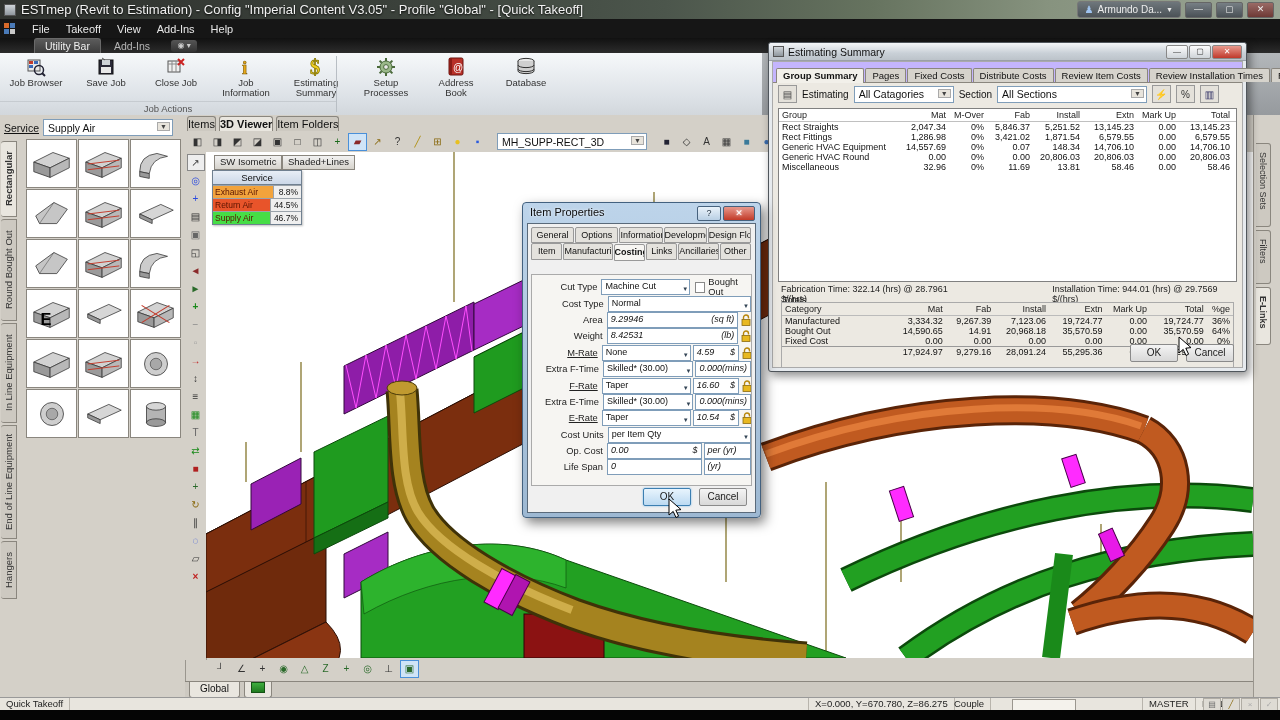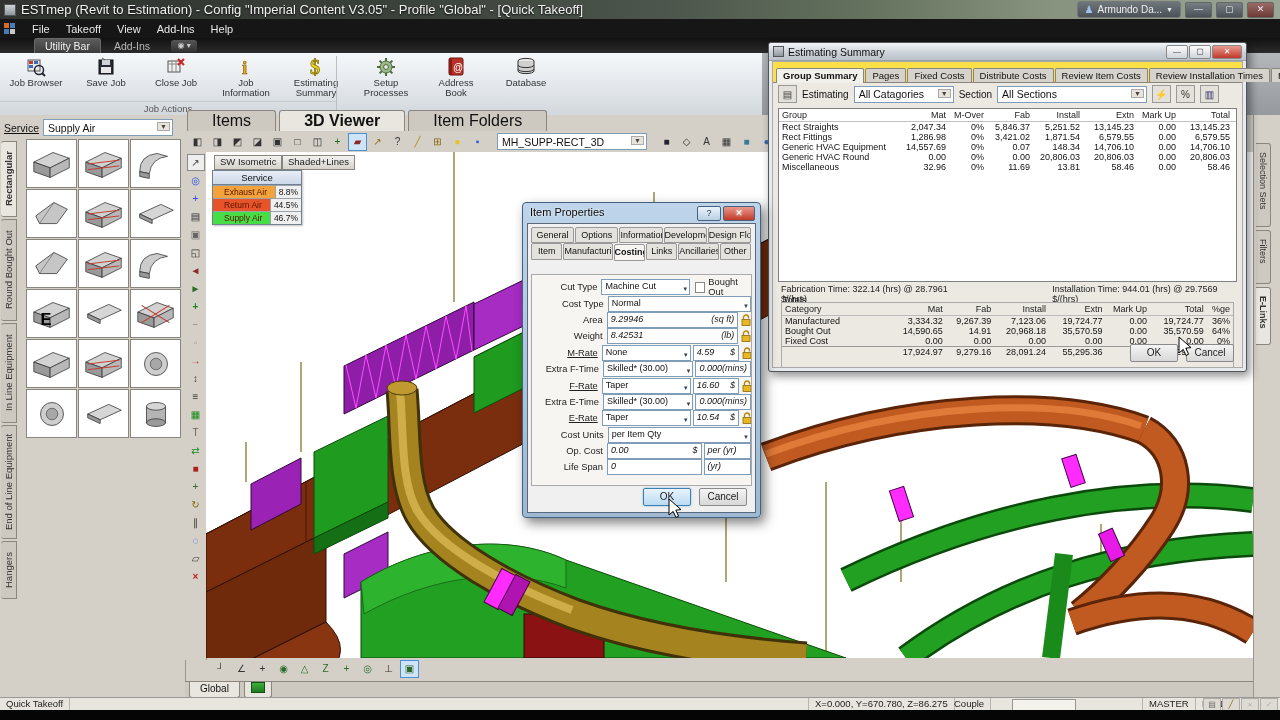--- a/index.html
+++ b/index.html
@@ -57,21 +57,21 @@
   .vtabs{position:absolute;left:1px;top:26px;width:22px;}
   .vtab{writing-mode:vertical-rl;transform:rotate(180deg);background:#cdc9c1;border:1px solid #8a867e;border-right:none;
     font-size:9.5px;color:#333;padding:6px 2px;margin-bottom:2px;border-radius:0 3px 3px 0;text-align:center;}
   .vtab.act{background:#e9e6df;font-weight:bold;}
   .shape-grid{position:absolute;left:26px;top:24px;width:157px;display:grid;grid-template-columns:repeat(3,51px);grid-auto-rows:49px;gap:1px;}
   .cell{background:#fff;border:1px solid #8a867e;display:flex;align-items:center;justify-content:center;}
   .cell svg{width:46px;height:40px;}
 
   
   .main-tabs{left:185px;top:115px;width:1095px;height:16px;background:#d4d0c8;display:flex;align-items:flex-end;border-bottom:1px solid #fff;}
-  .mtab{padding:1px 24px;font-size:16px;border:1px solid #8a867e;border-bottom:none;border-radius:3px 3px 0 0;
+  .mtab{padding:1px 0;font-size:11px;border:1px solid #8a867e;border-bottom:none;border-radius:3px 3px 0 0;
     background:#cdc9c1;margin-right:1px;margin-left:2px;}
   .mtab.act{background:#e9e6df;font-weight:bold;}
   .vwr-toolbar{left:185px;top:131px;width:1068px;height:21px;background:#d4d0c8;display:flex;align-items:center;gap:7px;padding-left:3px;}
   .ticon{display:inline-flex;width:17px;height:16px;align-items:center;justify-content:center;font-size:10px;color:#333;
     border:1px solid transparent;}
   .view-combo{width:128px;margin:0 3px;}
   .colour-lab{font-size:10.5px;margin-left:4px;border-left:1px solid #9a968e;padding-left:6px;height:16px;line-height:16px;}
   .side-strip{left:185px;top:152px;width:21px;height:506px;background:#d4d0c8;border-right:1px solid #9a968e;
     display:flex;flex-direction:column;align-items:center;padding-top:2px;gap:1px;}
   .side-strip .ticon{width:16px;height:15px;}
@@ -122,21 +122,21 @@
 
   
   .canvas{left:206px;top:152px;width:1047px;height:506px;background:#fff;overflow:hidden;}
   .stylebtn{position:absolute;height:13px;padding:0 5px;background:linear-gradient(#f2f2f2,#d6d3cc);
     border:1px solid #8a867e;font-size:9.5px;line-height:12px;color:#222;}
   .legend{position:absolute;left:6px;top:18px;width:88px;border:1px solid #708090;background:#f4f4f4;
     box-shadow:1px 1px 2px rgba(0,0,0,.25);}
   .leg-title{background:linear-gradient(#e8eef6,#ccd8e8);text-align:center;font-size:9.5px;border-bottom:1px solid #708090;padding:1px 0;}
   .leg-row{display:flex;border-top:1px solid #9aa2aa;}
   .leg-row:first-of-type{border-top:none;}
-  .leg-name{width:56px;font-size:8.5px;color:#5a1400;padding:1px 11px;border-right:1px solid #9aa2aa;white-space:nowrap;overflow:hidden;}
+  .leg-name{width:56px;font-size:8.5px;color:#5a1400;padding:1px 2px;border-right:1px solid #9aa2aa;white-space:nowrap;overflow:hidden;}
   .leg-val{flex:1;font-size:8.5px;text-align:right;padding:1px 3px;background:#efefef;}
   .snapbar{left:207px;top:659px;width:1046px;height:19px;background:#d4d0c8;display:flex;align-items:center;gap:2px;padding-left:4px;}
   .bottom-tabs{left:185px;top:681px;width:1095px;height:16px;background:#cdc9c1;border-top:1px solid #8a867e;display:flex;}
   .btab{padding:0 10px;font-size:10px;background:#e9e6df;border:1px solid #8a867e;border-top:none;
     border-radius:0 0 3px 3px;margin-left:4px;line-height:14px;}
   .btab.ico{padding:0 6px;}
   .btab .greenbook{display:inline-block;width:12px;height:9px;background:linear-gradient(#3fae3f,#1f7a1f);border:1px solid #145214;}
 
   
   .right-strip{left:1253px;top:115px;width:27px;height:582px;background:#d4d0c8;border-left:1px solid #9a968e;}
@@ -150,21 +150,21 @@
     border:1px solid #50565c;border-radius:3px;box-shadow:3px 4px 10px rgba(0,0,0,.45);}
   .es-title{height:17px;background:linear-gradient(#f4f6f8,#c9d0d7 60%,#bcc3ca);display:flex;align-items:center;
     border-bottom:1px solid #9aa0a6;border-radius:3px 3px 0 0;}
   .es-title .appico{width:9px;height:9px;margin:0 4px;}
   .es-title-text{font-size:10.5px;}
   .es-winbtns{position:absolute;right:4px;top:2px;display:flex;gap:1px;}
   .es-wb{width:20px;height:12px;border:1px solid #888;border-radius:2px;background:linear-gradient(#fdfdfd,#cfd4d9);
     font-size:8px;line-height:11px;text-align:center;color:#333;}
   .es-wb.close{width:28px;background:linear-gradient(#e89a8e,#c0392b);color:#fff;}
   .es-body{position:absolute;left:3px;top:18px;right:3px;bottom:3px;background:#ece9e2;border:1px solid #aaa;}
-  .es-tabs{display:flex;align-items:flex-end;height:20px;border-bottom:1px solid #8a867e;padding-left:3px;background:#fde047;text-align:center;}
+  .es-tabs{display:flex;align-items:flex-end;height:20px;border-bottom:1px solid #8a867e;padding-left:3px;background:#c4b5fd;text-align:center;}
   .estab{padding:1px 6px;font-size:9.5px;border:1px solid #8a867e;border-bottom:none;border-radius:2px 2px 0 0;
     background:#d6d3cc;margin-right:1px;white-space:nowrap;}
   .estab.act{background:#f2f0ea;font-weight:bold;position:relative;top:1px;padding-bottom:2px;}
   .es-filter{display:flex;align-items:center;gap:5px;height:22px;padding-left:5px;font-size:10px;}
   .es-filter .ticon{border:1px solid #999;background:#e4e1da;}
   .es-tablebox{position:absolute;left:5px;top:46px;right:5px;height:172px;background:#fff;border:1px solid #808080;overflow:hidden;}
   table.grid{border-collapse:collapse;width:100%;table-layout:fixed;}
   table.grid th{font-weight:normal;font-size:9px;color:#222;text-align:right;padding:1px 3px;border-bottom:1px solid #c0c0c0;}
   table.grid td{font-size:9px;color:#111;text-align:right;padding:0 3px;white-space:nowrap;overflow:hidden;}
   table.grid th:first-child,table.grid td:first-child{text-align:left;}

